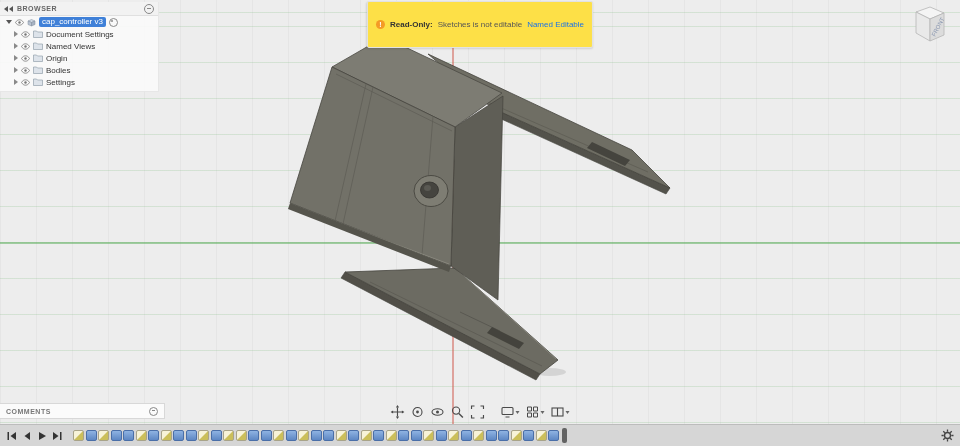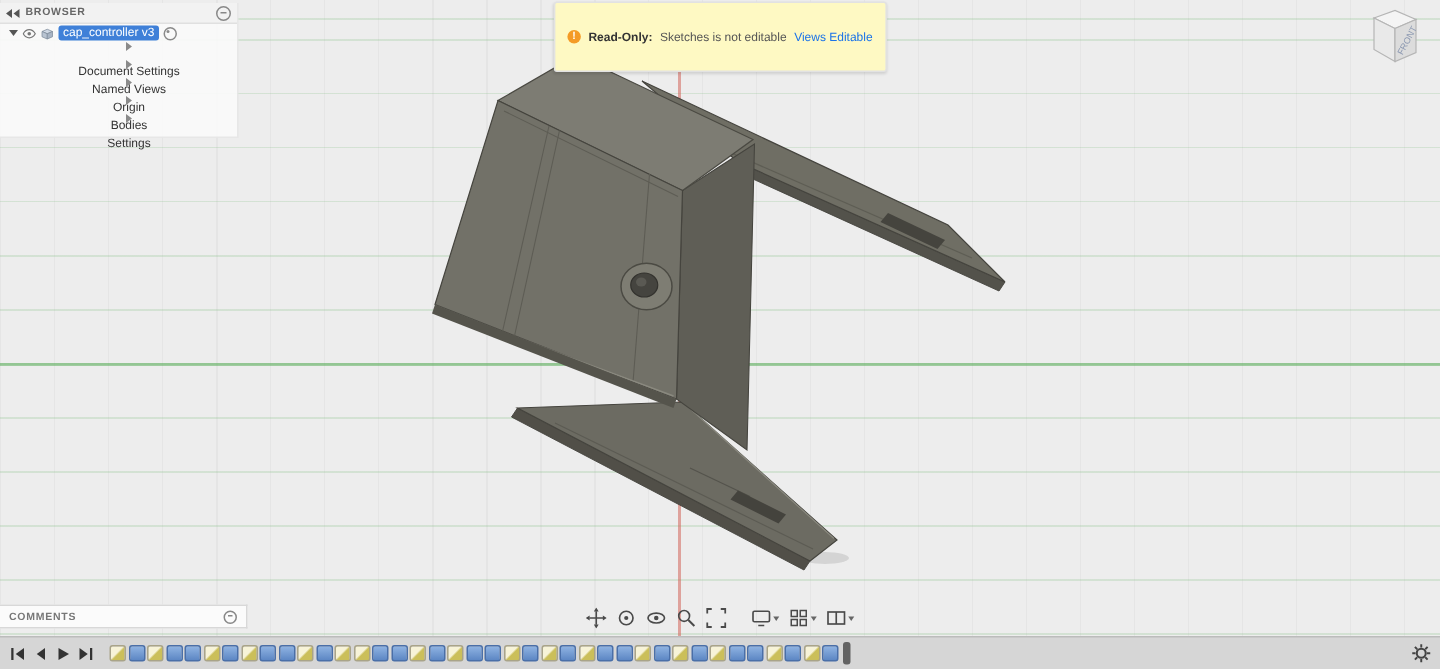--- a/index.html
+++ b/index.html
@@ -20,31 +20,31 @@
   
   .browser{position:absolute;left:0;top:2px;width:158px;background:rgba(250,250,250,.92);
     border-right:1px solid rgba(0,0,0,.07);border-bottom:1px solid rgba(0,0,0,.07);padding-bottom:3px;}
   .b-header{display:flex;align-items:center;height:13px;padding:0 4px;background:#f2f2f2;border-bottom:1px solid #e0e0e0;}
   .b-title{font-size:7px;font-weight:bold;color:#666;letter-spacing:.5px;margin-left:4px;flex:1;}
   .chev2{display:flex;gap:1px;}
   .chev2 i{width:0;height:0;border-top:3px solid transparent;border-bottom:3px solid transparent;border-right:4px solid #555;}
   .hdr-ico{width:8px;height:8px;border:1px solid #888;border-radius:50%;position:relative;}
   .hdr-ico::after{content:"";position:absolute;left:2px;top:3.5px;width:4px;height:1px;background:#888;}
   .b-row{display:flex;align-items:center;height:12px;padding-left:6px;gap:3px;cursor:default;}
-  .b-row.child{padding-left:14px;flex-direction:column;}
+  .b-row.child{padding-left:14px;}
   .tri-r{width:0;height:0;border-top:3px solid transparent;border-bottom:3px solid transparent;border-left:4px solid #8a8a8a;}
   .tri-d{width:0;height:0;border-left:3px solid transparent;border-right:3px solid transparent;border-top:4px solid #555;}
   .b-label{font-size:8px;color:#333;white-space:nowrap;}
   .doc-chip{font-size:8px;color:#fff;background:#3f80d8;border-radius:2px;padding:0 3px;line-height:10px;height:10px;}
   .radio{width:7px;height:7px;border:1px solid #8a8a8a;border-radius:50%;position:relative;}
   .radio::after{content:"";position:absolute;left:1.5px;top:1.5px;width:2px;height:2px;border-radius:50%;background:#8a8a8a;}
 
   
   .banner{position:absolute;top:1px;left:50%;transform:translateX(-50%);display:flex;align-items:center;gap:5px;
-    background:#fef9c3;border:1px solid #e2e2e2;border-radius:2px;padding:17px 8px;height:11px;
+    background:#fde047;border:1px solid #e2e2e2;border-radius:2px;padding:17px 8px;height:11px;
     box-shadow:0 1px 2px rgba(0,0,0,.12);}
   .warn{width:9px;height:9px;border-radius:50%;background:#f49b26;color:#fff;font-size:7px;font-weight:bold;
     text-align:center;line-height:9px;}
   .b-strong{font-size:8px;font-weight:bold;color:#333;}
   .b-msg{font-size:8px;color:#555;}
   .b-action{font-size:8px;color:#1a73e8;text-decoration:none;cursor:pointer;}
 
   
   .viewcube{position:absolute;right:8px;top:3px;cursor:pointer;}
 
@@ -196,21 +196,21 @@
           <path d="M.5 1h3l1 1h5v5.5H.5z" fill="#dde3ea" stroke="#94a0ac" stroke-width=".7"></path>
         </svg>
       <span class="b-label">Settings</span>
     </div>
   </div>
 
   <div class="banner">
     <span class="warn">!</span>
     <span class="b-strong">Read-Only:</span>
     <span class="b-msg">Sketches is not editable</span>
-    <a class="b-action">Views Editable</a>
+    <a class="b-action">Named Editable</a>
   </div>
 
   <svg class="viewcube" width="44" height="46" viewBox="0 0 44 46">
     <polygon points="8,9 22,4 36,10 22,16" fill="#f4f4f4" stroke="#b5b5b5" stroke-width="0.8"></polygon>
     <polygon points="8,9 22,16 22,38 8,30" fill="#e9e9e9" stroke="#b5b5b5" stroke-width="0.8"></polygon>
     <polygon points="22,16 36,10 36,32 22,38" fill="#dcdcdc" stroke="#b5b5b5" stroke-width="0.8"></polygon>
     <text transform="translate(27,34) rotate(-62)" font-size="6" fill="#8a97b0">FRONT</text>
   </svg>
 
   <div class="comments">

